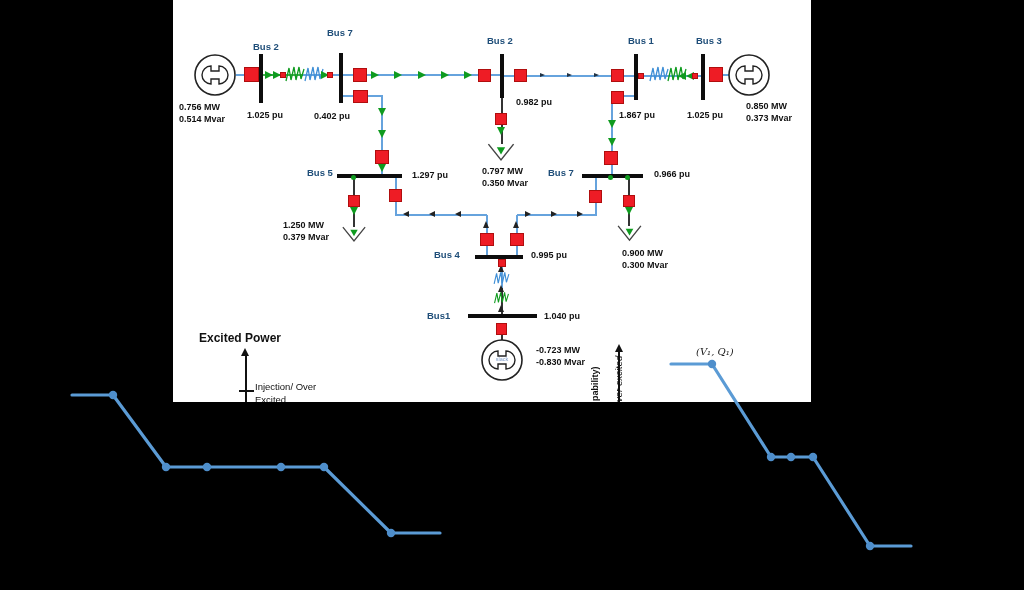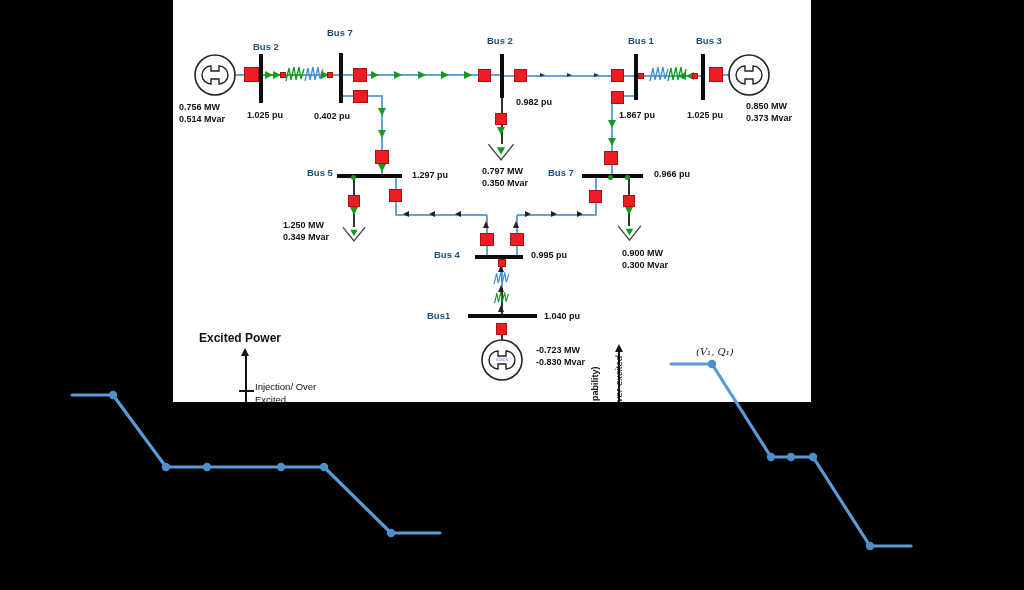--- a/index.html
+++ b/index.html
@@ -155,21 +155,21 @@
 
     <div class="kvline" style="left:180px;top:178px;height:49px"></div>
     <div class="rsq" style="left:175px;top:195px;width:12px;height:12px"></div>
     <div class="tri gd" style="left:177px;top:207px"></div>
     <svg class="loadsym" style="left:168px;top:225px" width="26" height="19" viewBox="0 0 28 20">
         <path d="M2,2 L14,17 L26,2" fill="none" stroke="#444" stroke-width="1.4"></path>
         <polygon points="10,5 18,5 14,12" fill="#0f9b1f"></polygon>
       </svg>
     <div class="lbl mwblk" style="left:110px;top:220px">
       <div>1.250 MW</div>
-      <div>0.349 Mvar</div>
+      <div>0.379 Mvar</div>
     </div>
 
     <div class="rsq" style="left:438px;top:91px;width:13px;height:13px"></div>
     <div class="hline" style="left:450px;top:95px;width:12px"></div>
     <div class="vline" style="left:438px;top:103px;height:71px"></div>
     <div class="tri gd" style="left:435px;top:120px"></div>
     <div class="tri gd" style="left:435px;top:138px"></div>
     <div class="rsq" style="left:431px;top:151px;width:14px;height:14px"></div>
 
     <div class="hbar" style="left:409px;top:174px;width:61px"></div>

